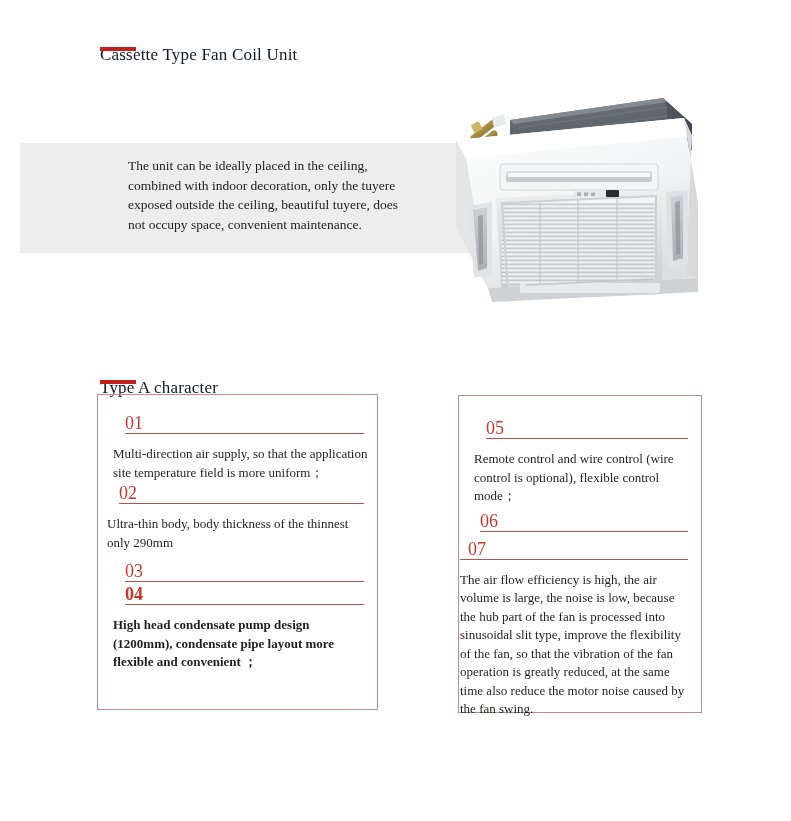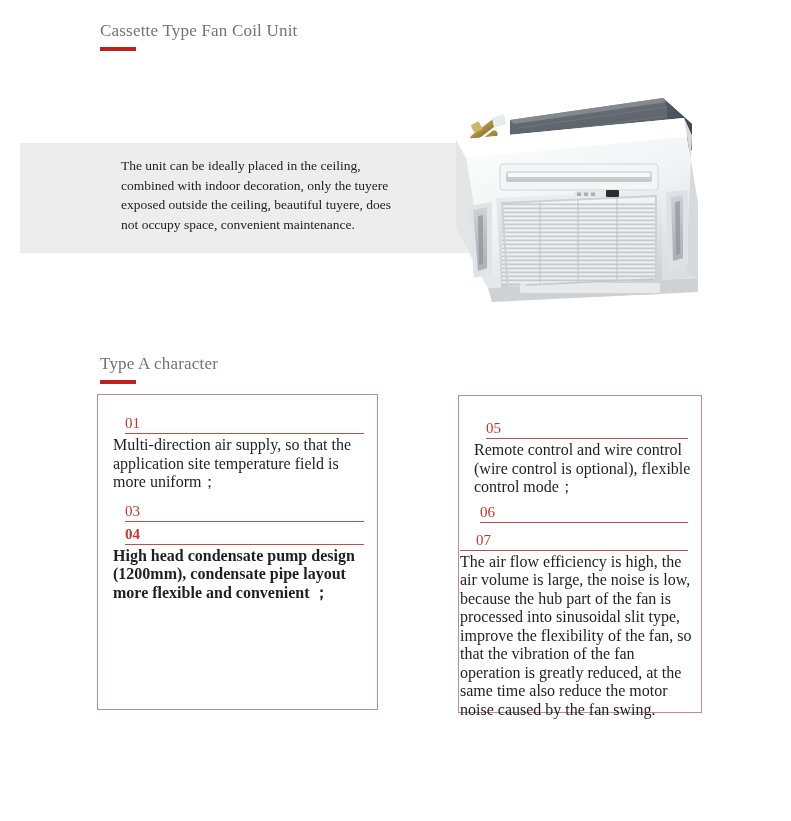--- a/index.html
+++ b/index.html
@@ -11,25 +11,26 @@
     width: 791px;
     height: 821px;
     position: relative;
     font-family: "Liberation Serif", "DejaVu Serif", serif;
     overflow: hidden;
   }
 
   
   .section-heading {
     position: absolute;
-    color: #737373;
+    color: #0f172a;
     font-family: "Liberation Serif", "DejaVu Serif", serif;
     font-size: 17px;
     letter-spacing: 0.2px;
     white-space: nowrap;
+    margin-top: 24px;
   }
   .heading-rule {
     position: absolute;
     height: 4px;
     width: 36px;
     background: #c0201c;
   }
 
   #title-heading  { left: 100px; top: 21px; }
   #title-rule     { left: 100px; top: 47px; }
@@ -41,21 +42,21 @@
   .intro-panel {
     position: absolute;
     left: 20px;
     top: 143px;
     width: 570px;
     height: 110px;
     background: #ededed;
   }
   .intro-text {
     position: absolute;
-    left: 121px;
+    left: 128px;
     top: 156px;
     width: 272px;
     font-size: 13.5px;
     line-height: 19.5px;
     color: #1d1d1d;
     font-family: "Liberation Serif", "DejaVu Serif", serif;
   }
 
   
   .product-photo {
@@ -88,45 +89,46 @@
   .item-num-row {
     display: block;
     position: relative;
     height: 22px;
   }
   .item-num {
     position: absolute;
     left: 0;
     top: 0;
     color: #c8372d;
-    font-size: 15px;
+    font-size: 18px;
     line-height: 18px;
     font-family: "Liberation Serif", "DejaVu Serif", serif;
   }
   .item-rule {
     position: absolute;
     left: 0;
     bottom: 2px;
     height: 1px;
     background: #b5524d;
   }
   .item-body {
-    font-size: 16px;
+    font-size: 13px;
     line-height: 18.5px;
     color: #1f1f1f;
     font-family: "Liberation Serif", "DejaVu Serif", serif;
+    margin-top: 9px;
   }
 
   
   #box-left .box-inner  { padding-left: 9px; padding-top: 9px; padding-right: 9px; }
   #box-right .box-inner { padding-left: 9px; padding-top: 9px; padding-right: 9px; }
 
   .indent-num .item-num  { left: 12px; }
   .indent-num .item-rule { left: 12px; right: 4px; }
-  .flush-num  .item-num  { left: 16px; }
+  .flush-num  .item-num  { left: 8px; }
   .flush-num  .item-rule { left: 0px; right: 4px; }
 
   .indent-body { padding-left: 6px; }
   .flush-body  { padding-left: 0px; }
 </style>
 </head>
 <body>
 
 <div class="section-heading" id="title-heading">Cassette Type Fan Coil Unit</div>
 <div class="heading-rule" id="title-rule"></div>
@@ -260,20 +262,27 @@
   <div class="box-inner">
 
     <div class="feature-item indent-num indent-body" style="margin-top:10px;">
       <div class="item-num-row">
         <span class="item-num">01</span>
         <span class="item-rule"></span>
       </div>
       <div class="item-body">Multi-direction air supply, so that the application site temperature field is more uniform；</div>
     </div>
 
+    <div class="feature-item indent-num flush-body" style="margin-top:2px;">
+      <div class="item-num-row">
+        <span class="item-num">02</span>
+        <span class="item-rule"></span>
+      </div>
+      <div class="item-body">Ultra-thin body, body thickness of the thinnest only 290mm</div>
+    </div>
 
     <div class="feature-item indent-num indent-body" style="margin-top:10px;">
       <div class="item-num-row">
         <span class="item-num">03</span>
         <span class="item-rule"></span>
       </div>
     </div>
 
     <div class="feature-item indent-num indent-body" style="margin-top:1px;font-weight:bold;">
       <div class="item-num-row">

